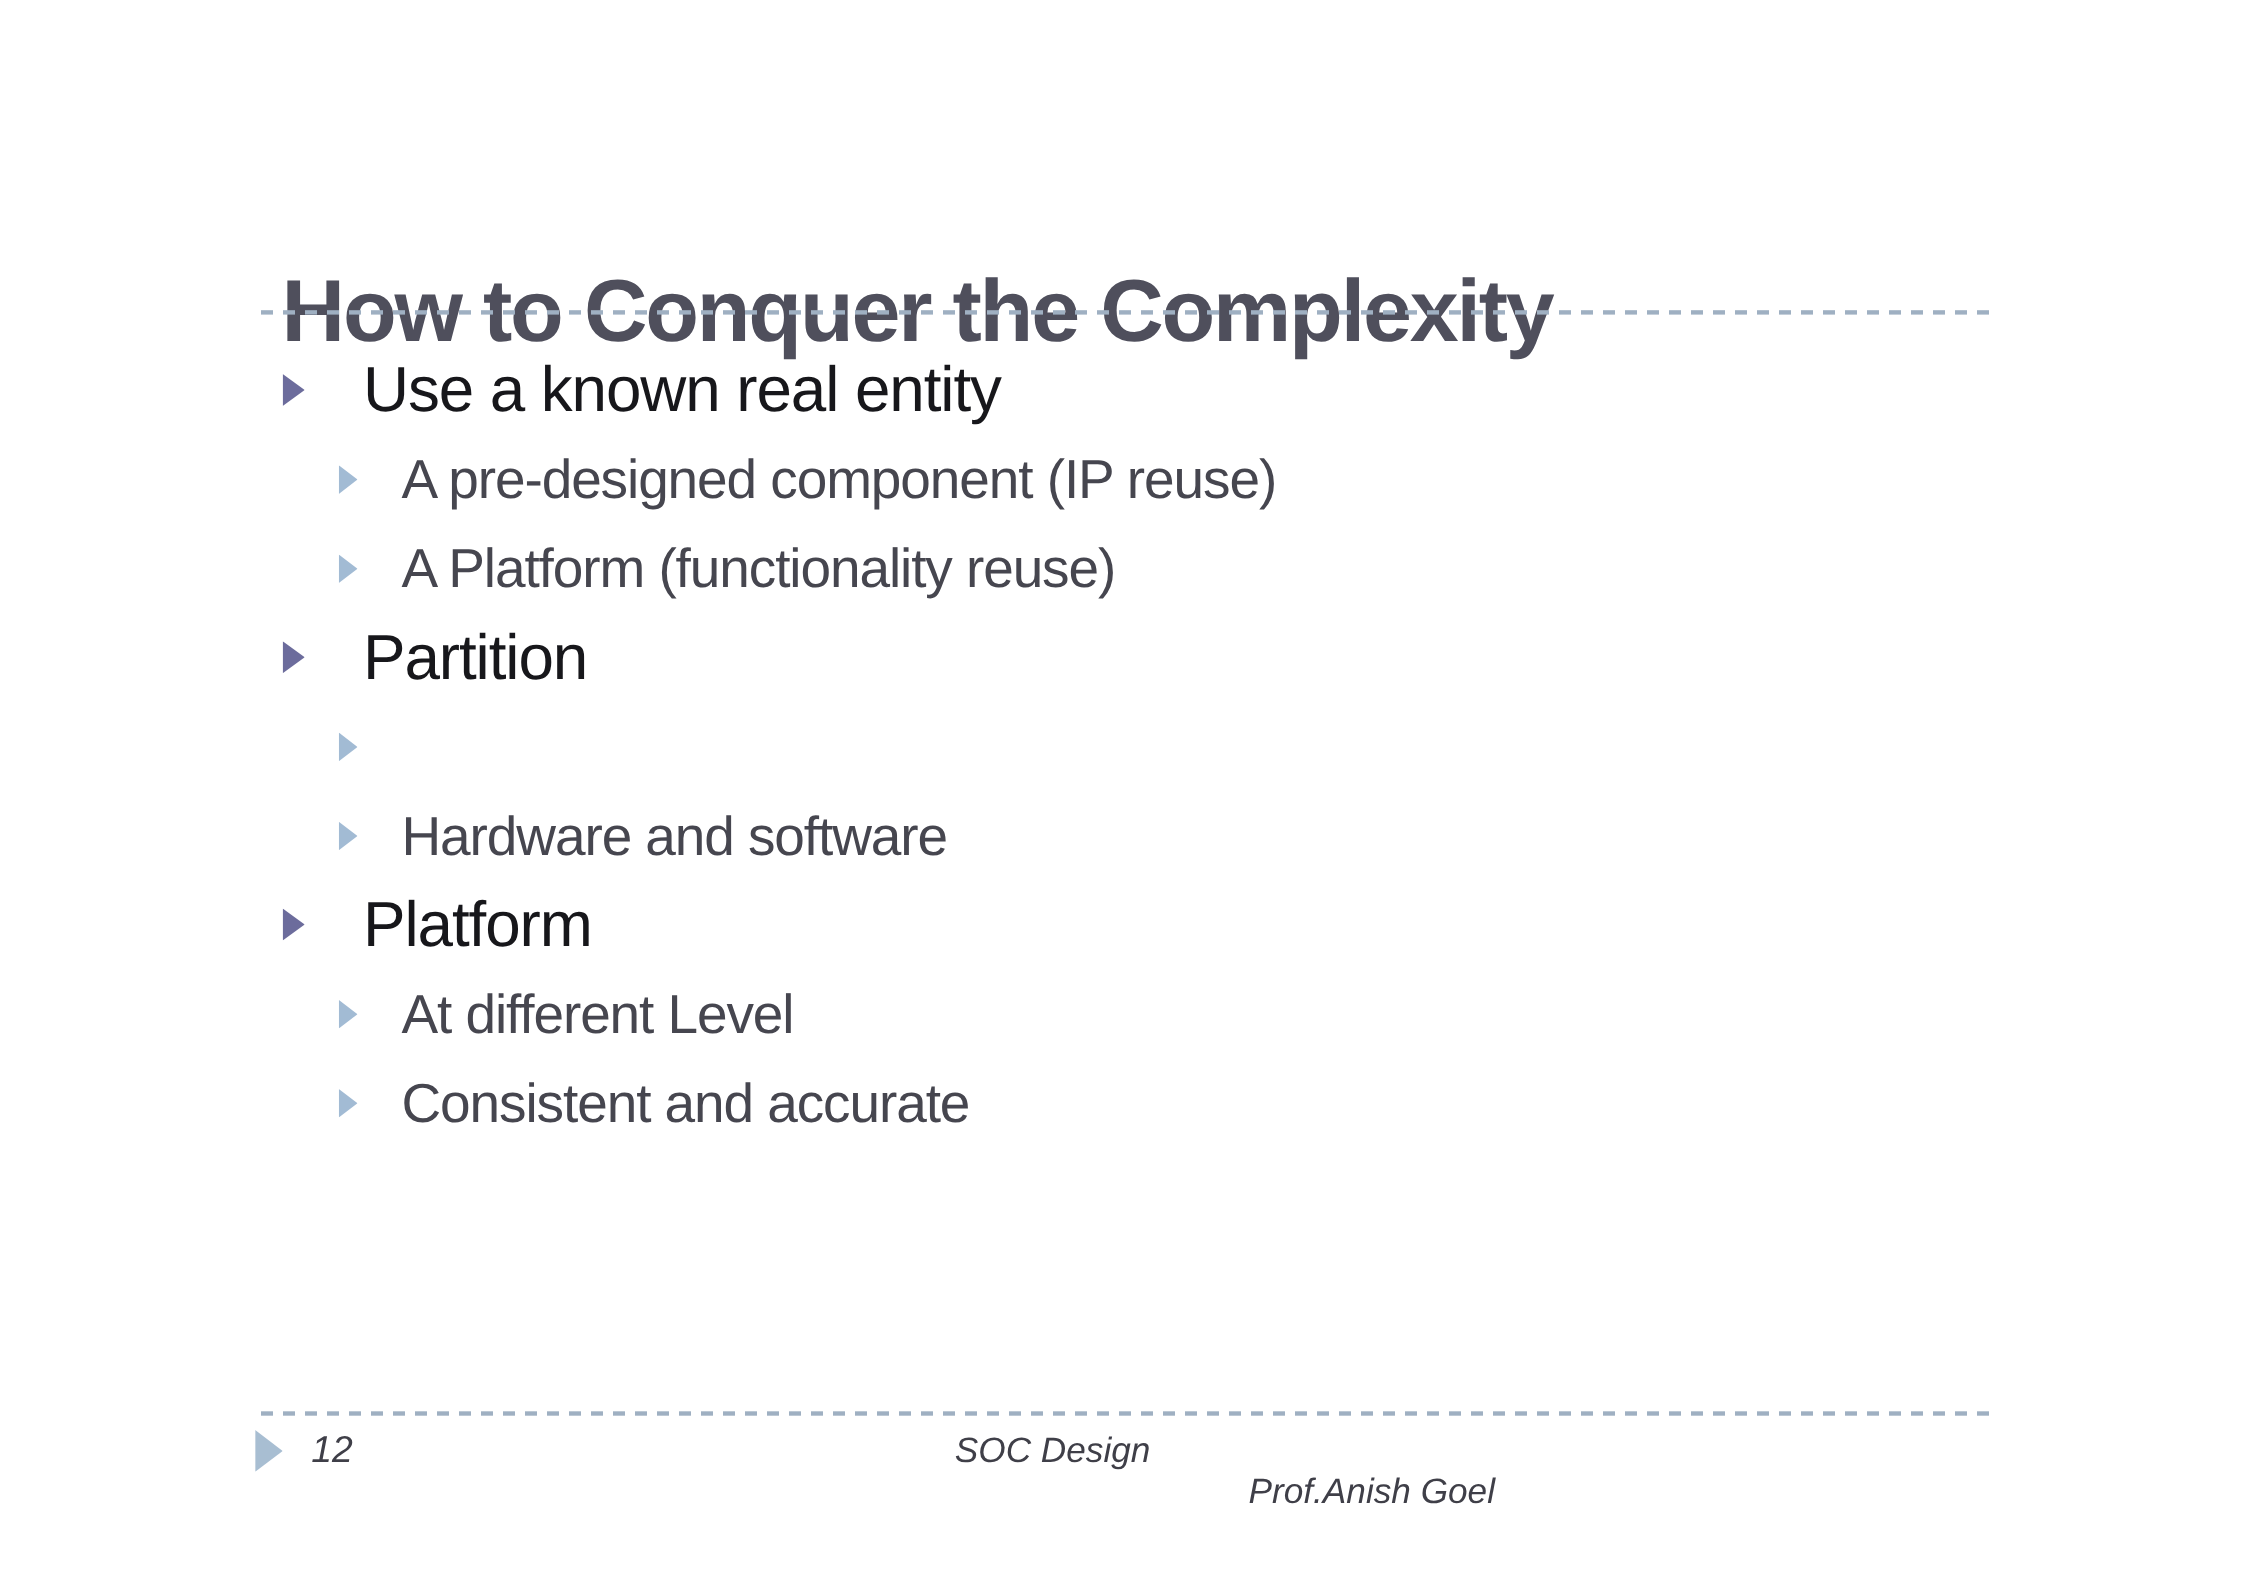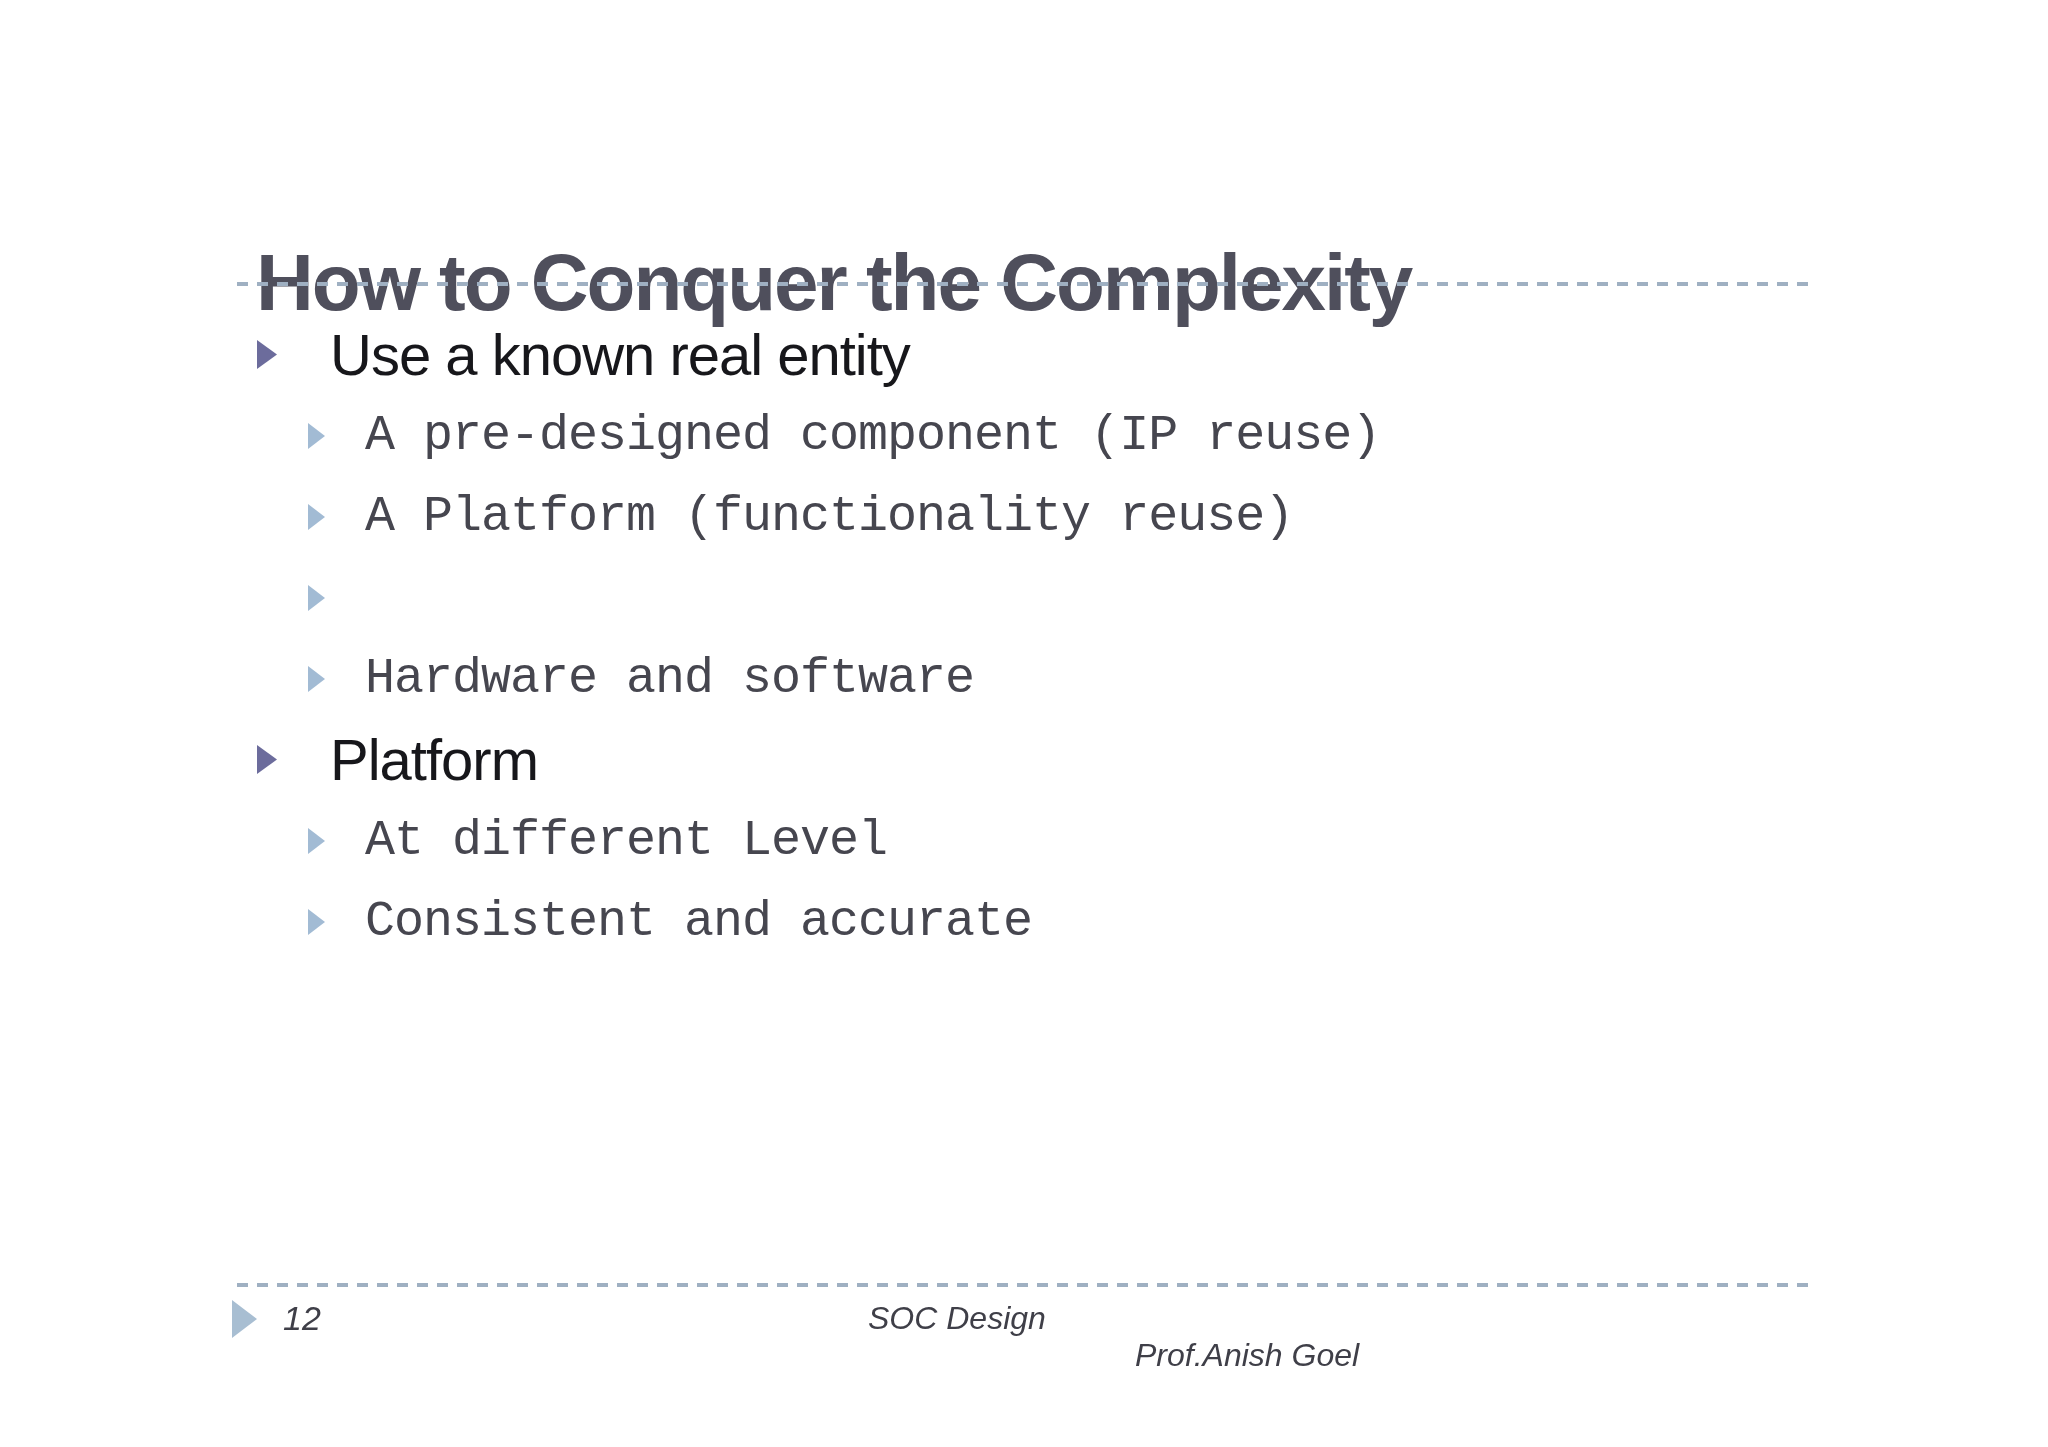--- a/index.html
+++ b/index.html
@@ -78,21 +78,20 @@
   .bullet-row.level2 .arrow {
     width: 17px;
     height: 26px;
     color: var(--color-level2_arrow, #a2bbd4);
     margin-right: 40px;
   }
   .bullet-row.level2 .bullet-text {
     font-size: 50px;
     letter-spacing: -1px;
     color: var(--color-level2_text, #46464f);
-    font-family: Liberation Mono, monospace;
   }
 
   
   .footer-arrow {
     position: absolute;
     left: 232px;
     top: 1300px;
     width: 25px;
     height: 38px;
     color: var(--color-footer_arrow, #a8bed2);
@@ -137,20 +136,26 @@
       <span class="bullet-text">A pre-designed component (IP reuse)</span>
     </div>
 
     <div class="bullet-row level2">
       <svg class="arrow" viewBox="0 0 10 14" preserveAspectRatio="none">
           <path d="M0 0 L10 7 L0 14 Z" fill="currentColor"></path>
         </svg>
       <span class="bullet-text">A Platform (functionality reuse)</span>
     </div>
 
+    <div class="bullet-row level1">
+      <svg class="arrow" viewBox="0 0 10 14" preserveAspectRatio="none">
+          <path d="M0 0 L10 7 L0 14 Z" fill="currentColor"></path>
+        </svg>
+      <span class="bullet-text">Partition</span>
+    </div>
 
     <div class="bullet-row level2">
       <svg class="arrow" viewBox="0 0 10 14" preserveAspectRatio="none">
           <path d="M0 0 L10 7 L0 14 Z" fill="currentColor"></path>
         </svg>
     </div>
 
     <div class="bullet-row level2">
       <svg class="arrow" viewBox="0 0 10 14" preserveAspectRatio="none">
           <path d="M0 0 L10 7 L0 14 Z" fill="currentColor"></path>

